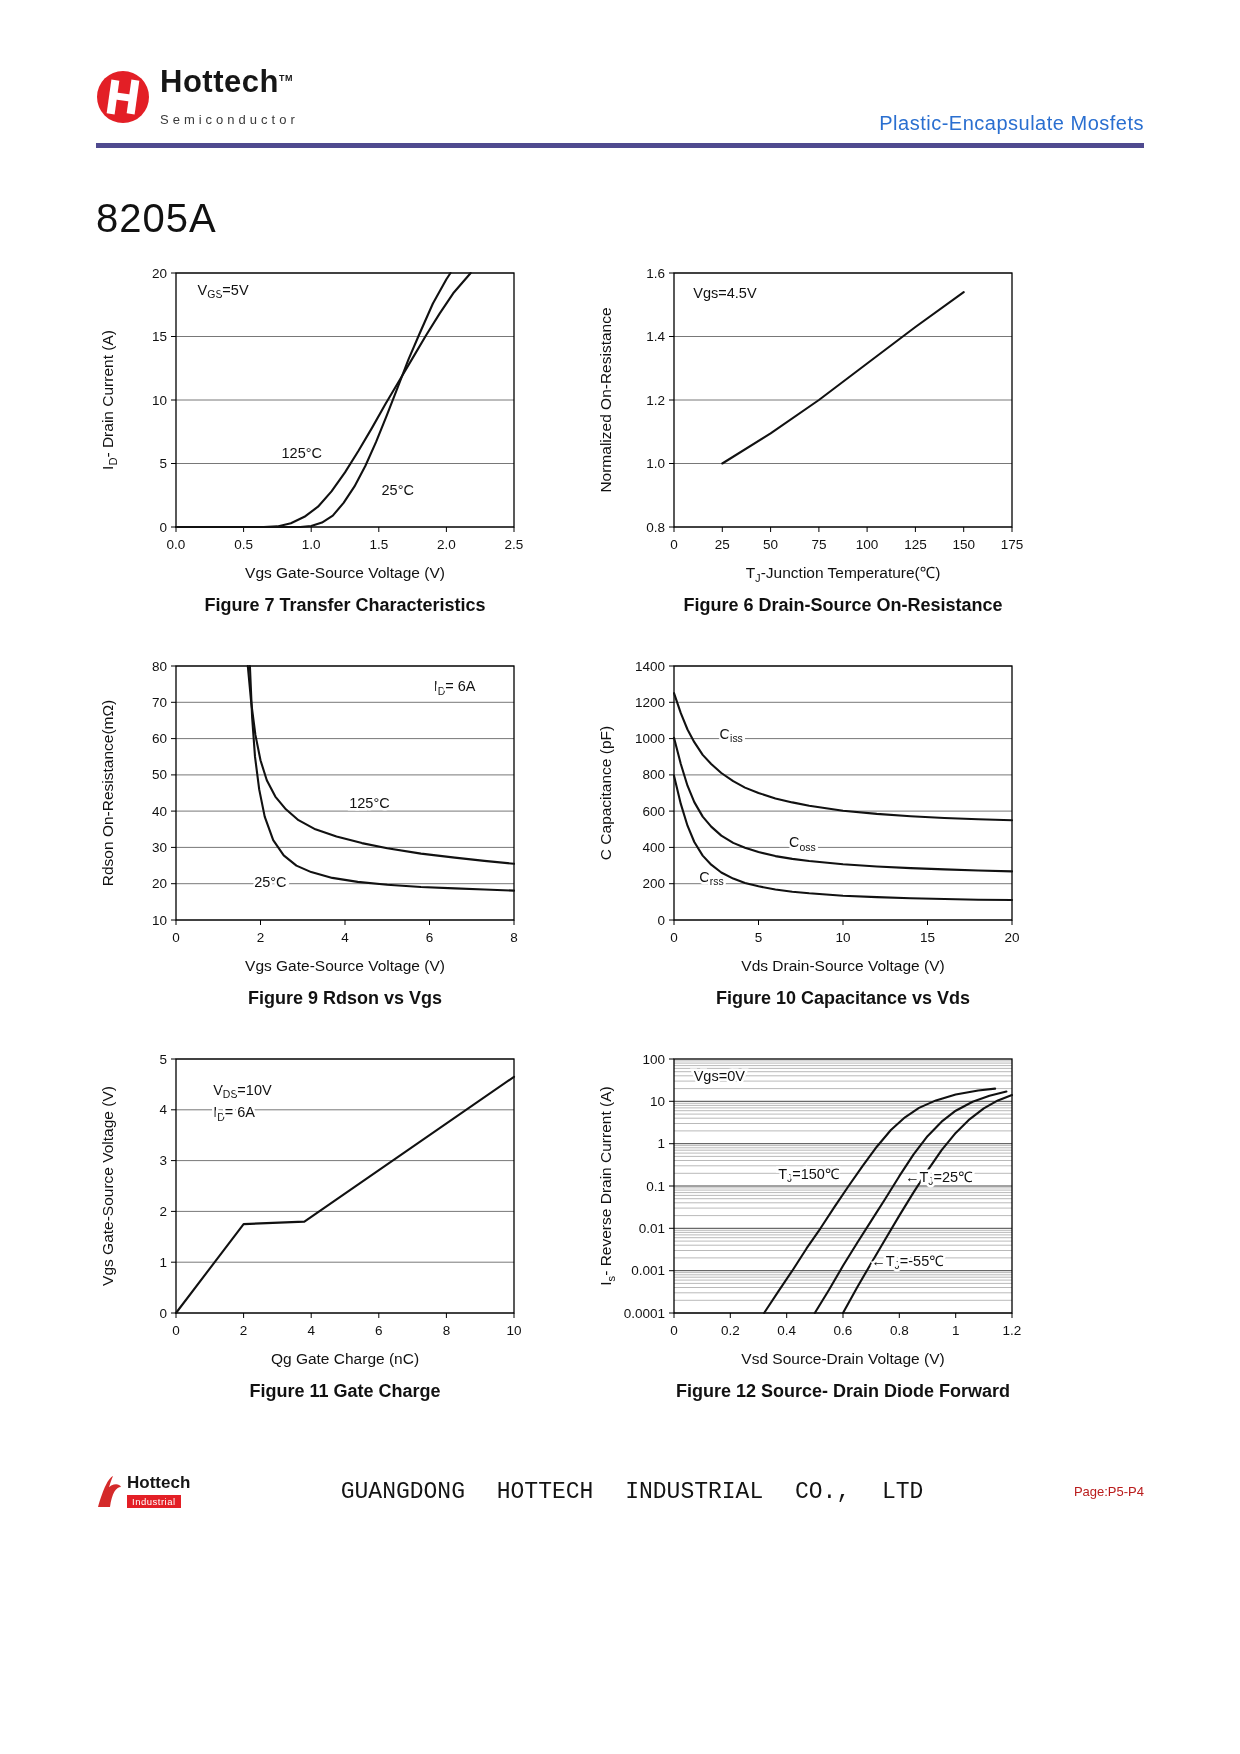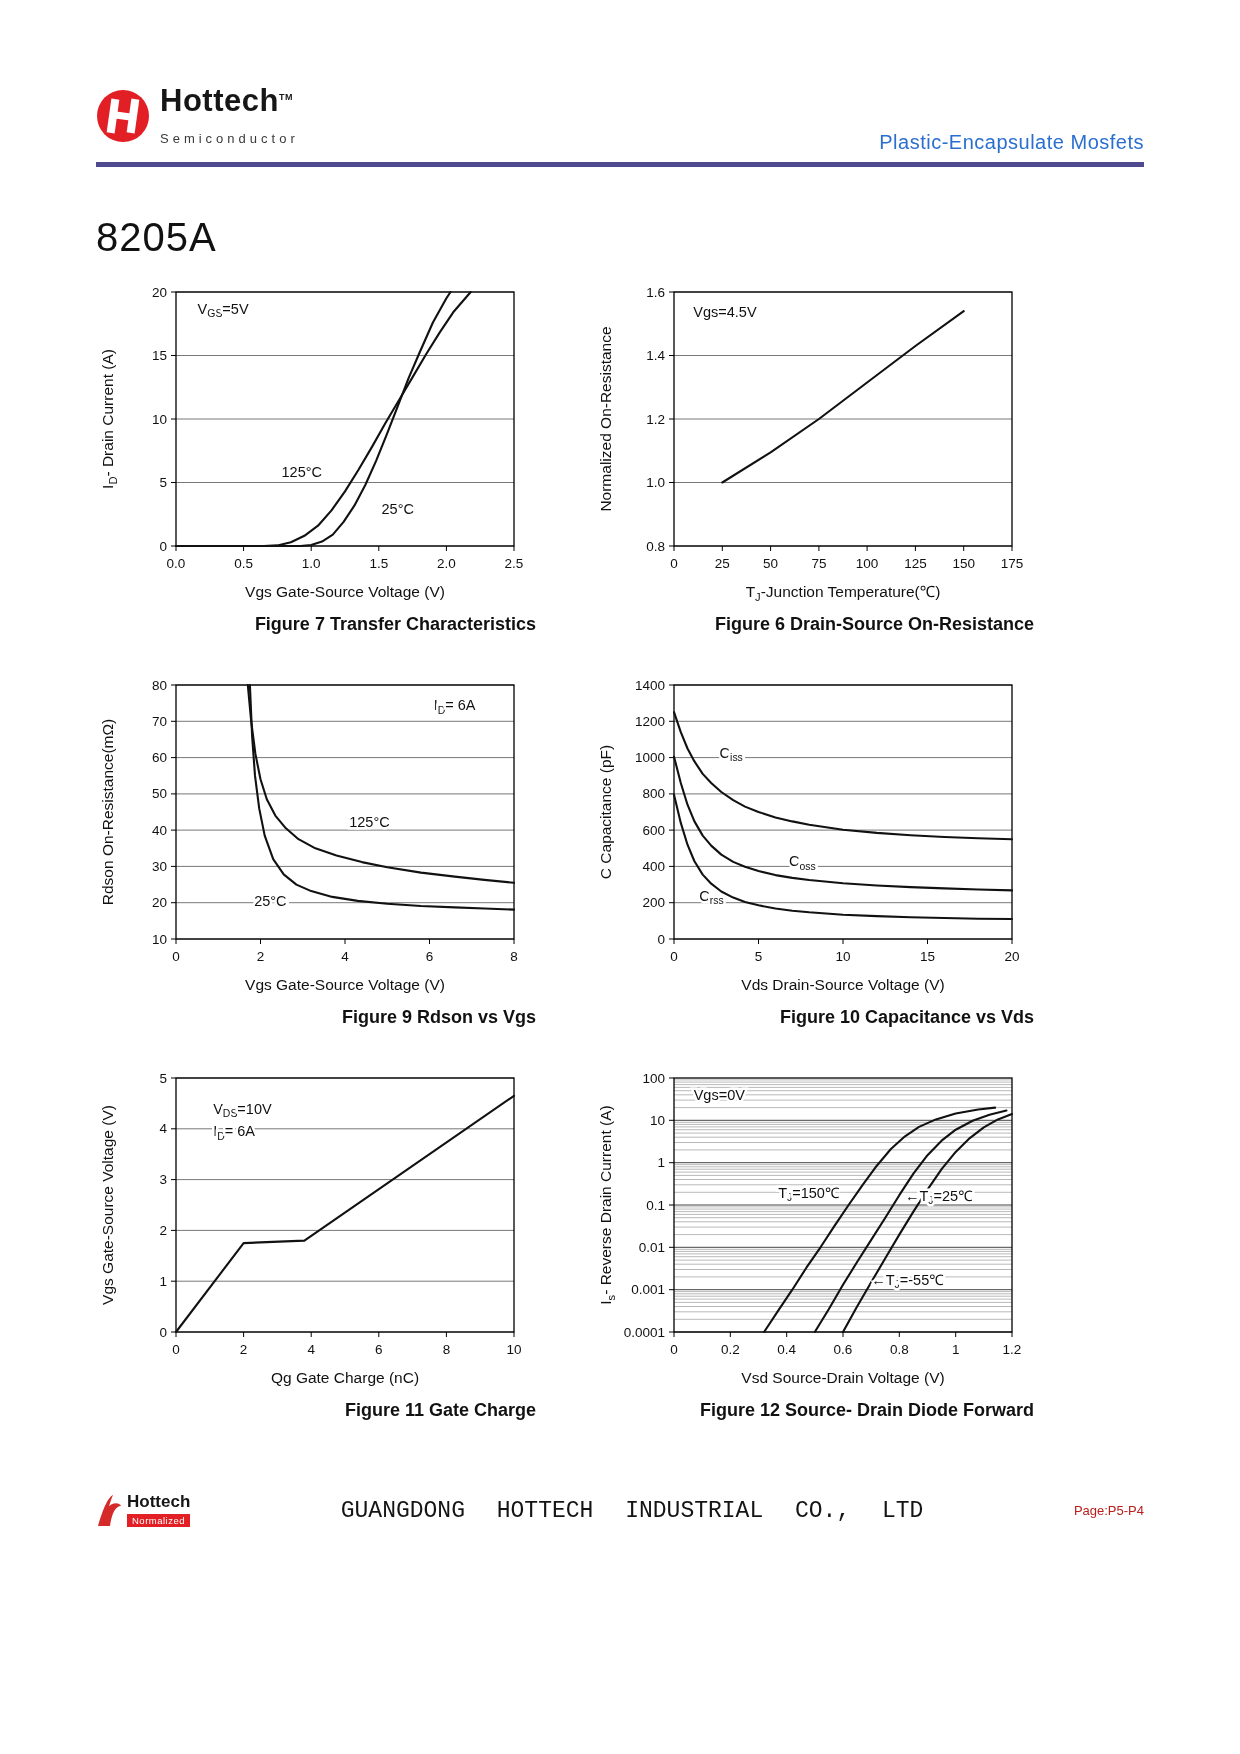--- a/index.html
+++ b/index.html
@@ -1,27 +1,27 @@
 <!DOCTYPE html>
 <html style="--doc_title: #2a6fd0; --rule: #4f4a8f; --logo_red: #e31f26; --curve: #111111;"><head>
 <meta charset="utf-8">
 <style>
   *{box-sizing:border-box}
   body{margin:0;background:#fff;font-family:"Liberation Sans",sans-serif;color:#111}
-  .page{width:1240px;min-height:1754px;margin:0 auto;padding:85px 96px 60px;display:flex;flex-direction:column;background:#fff}
+  .page{width:1240px;min-height:1754px;margin:0 auto;padding:66px 96px 60px;display:flex;flex-direction:column;background:#fff}
   header{display:flex;align-items:flex-start;justify-content:space-between}
   .logo{display:flex;align-items:center;gap:10px}
   .logo-text .brand-line{font-size:31px;font-weight:bold;letter-spacing:.5px;line-height:1;color:#161616}
   .brand-line sup{font-size:9px}
   .brand-sub{font-size:13px;letter-spacing:4px;color:#3a3a3a;margin-top:15px}
   .doc-title{color:var(--doc_title,#2a6fd0);font-size:20px;margin-top:46px;letter-spacing:.5px}
   .rule{height:5px;background:var(--rule,#4f4a8f);margin-top:8px}
   .part{text-align:left;padding-right:182px;font-size:40px;margin:48px 0 16px;letter-spacing:1px}
   #charts{display:grid;grid-template-columns:440px 440px;column-gap:58px;row-gap:34px}
-  .cap{font-weight:bold;font-size:18px;text-align:right;margin-top:4px}
+  .cap{font-weight:bold;font-size:18px;text-align:center;margin-top:4px}
   svg text{font-family:"Liberation Sans",sans-serif;fill:#111}
   text.tick{font-size:13.5px}
   text.axis{font-size:15.5px}
   text.ann{font-size:14.5px;paint-order:stroke;stroke:#fff;stroke-width:5px}
   footer{margin-top:72px;display:flex;align-items:center;gap:18px}
   .company{flex:1;text-align:center;font-family:Liberation Mono, monospace;font-size:23px;word-spacing:18px;color:#141414}
   .pagenum{font-size:13px;color:#b91c1c}
   .flogo{display:flex;align-items:center;gap:5px}
   .flogo-name{font-weight:bold;font-size:17px;line-height:1;color:#161616}
   .flogo-ind{background:var(--logo_red,#e31f26);color:#fff;font-size:9.5px;padding:1px 5px;margin-top:2px;display:inline-block;letter-spacing:.5px}
@@ -353,20 +353,20 @@
     </main>
 
   <footer>
     <div class="flogo">
       <svg width="26" height="34" viewBox="0 0 26 34">
         <path d="M2 32 C8 12 12 4 17 1 C13 10 11 20 10 32 Z" fill="#d42a2a"></path>
         <path d="M10 15 C16 8 23 8 25 12 C20 12 16 18 14 32 L8 32 Z" fill="#d42a2a"></path>
       </svg>
       <div>
         <div class="flogo-name">Hottech</div>
-        <div class="flogo-ind">Normalized</div>
+        <div class="flogo-ind">Industrial</div>
       </div>
     </div>
     <div class="company">GUANGDONG HOTTECH INDUSTRIAL CO., LTD</div>
     <div class="pagenum">Page:P5-P4</div>
   </footer>
 
 </div>
 
 </body></html>

